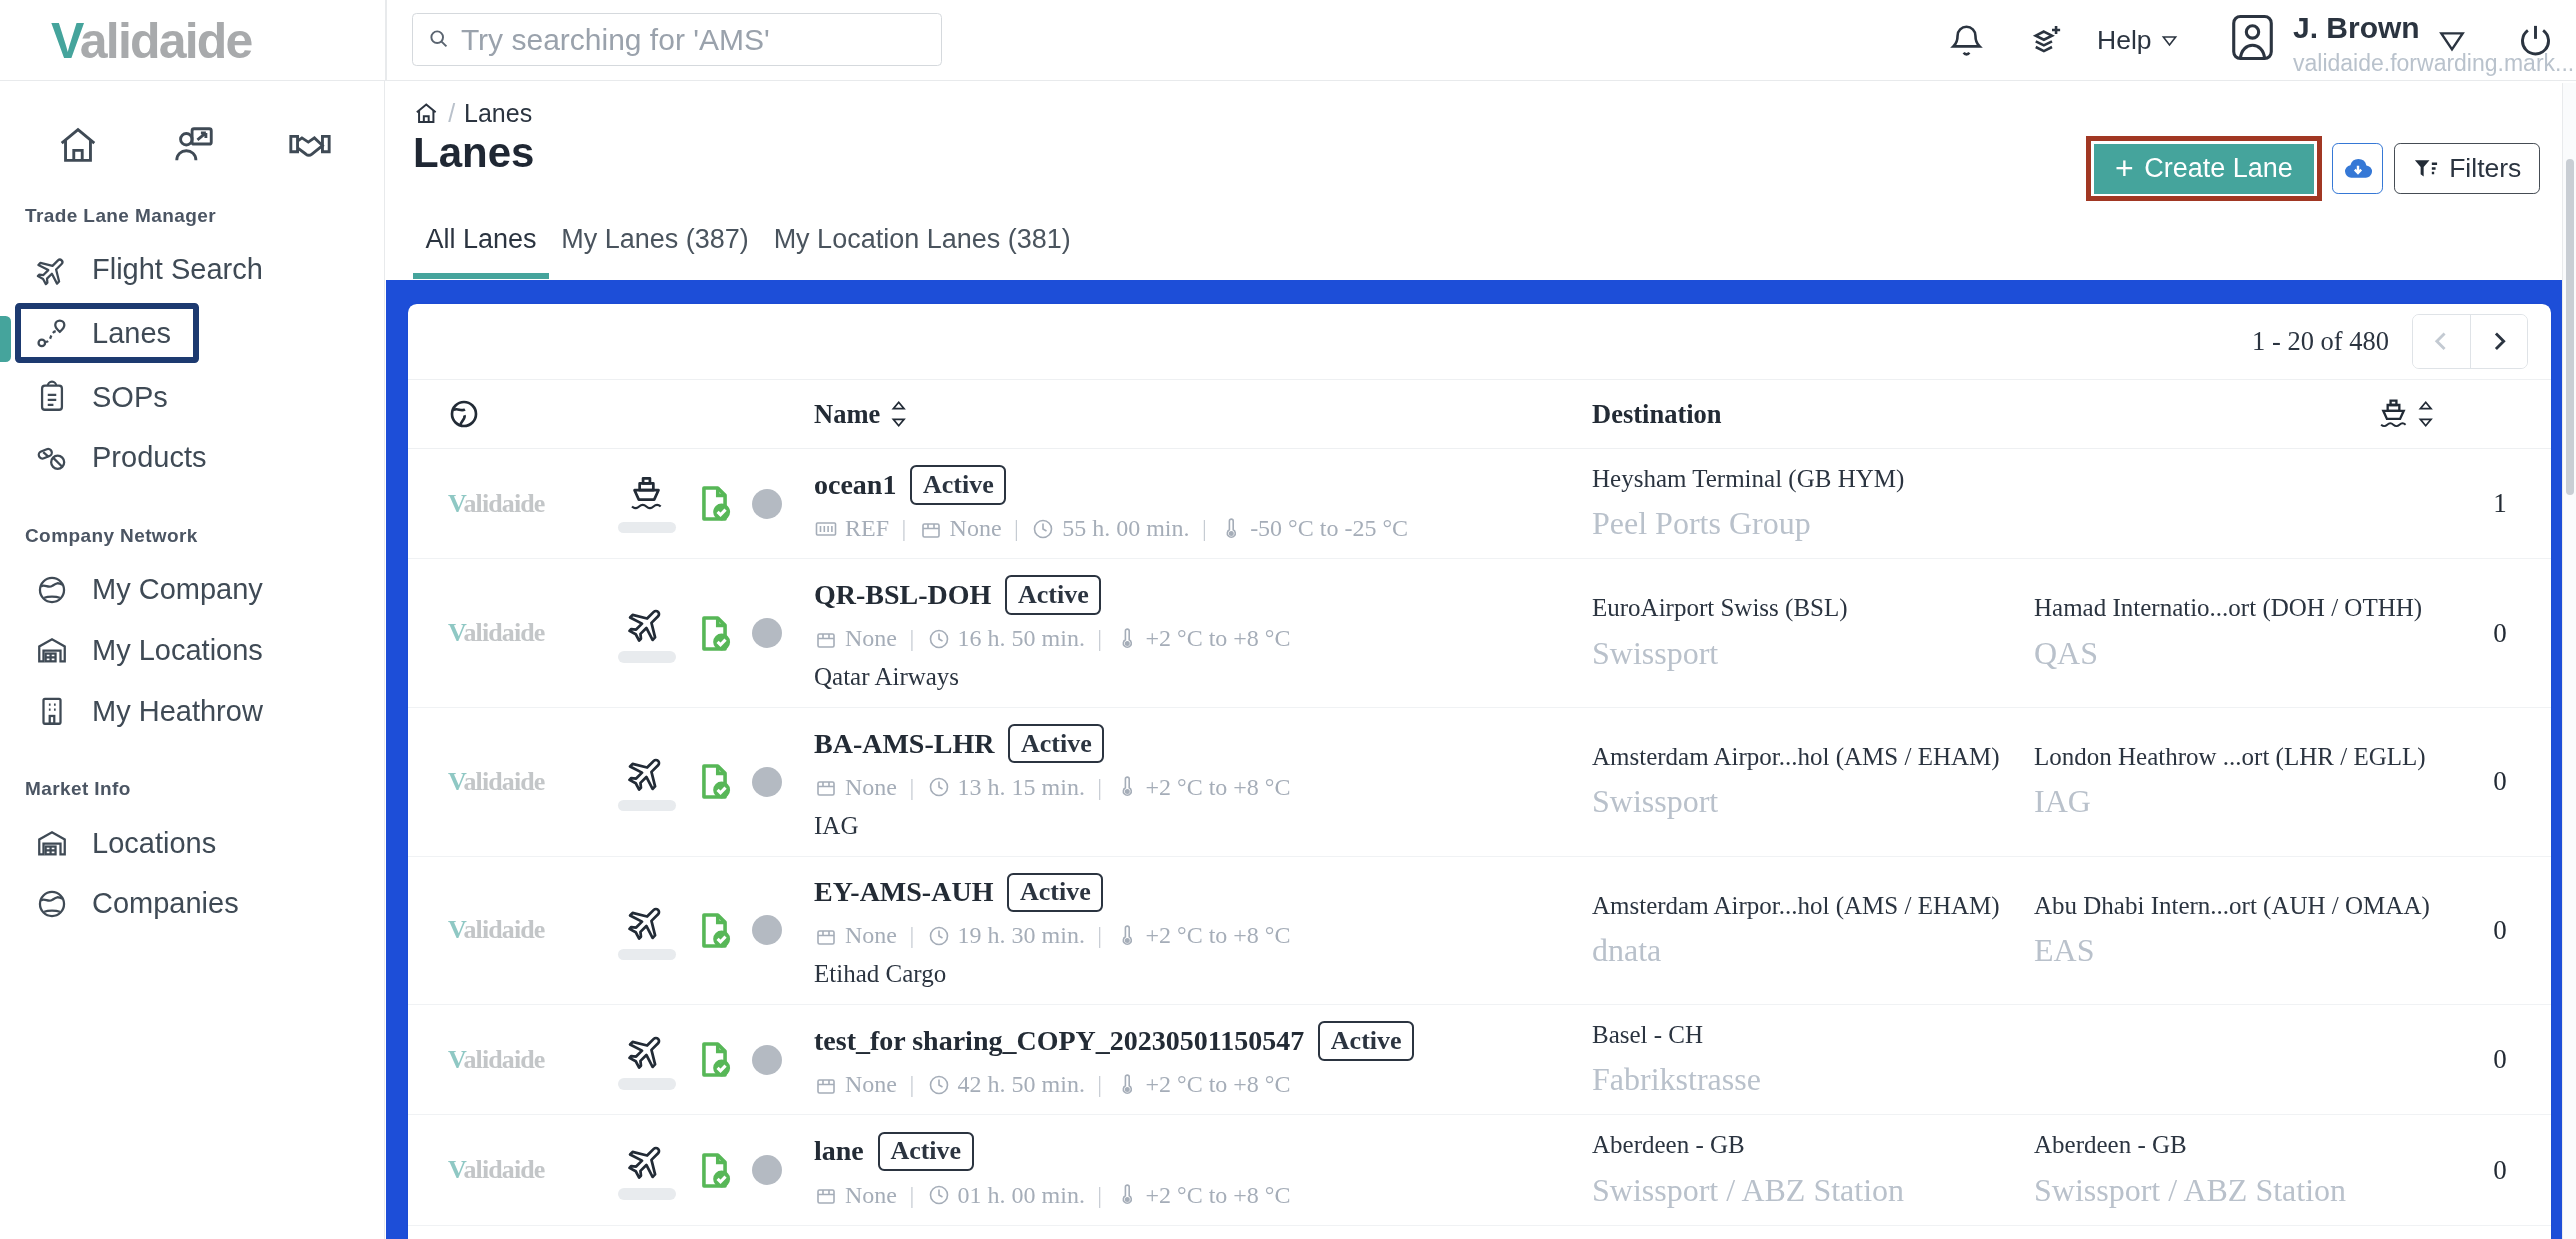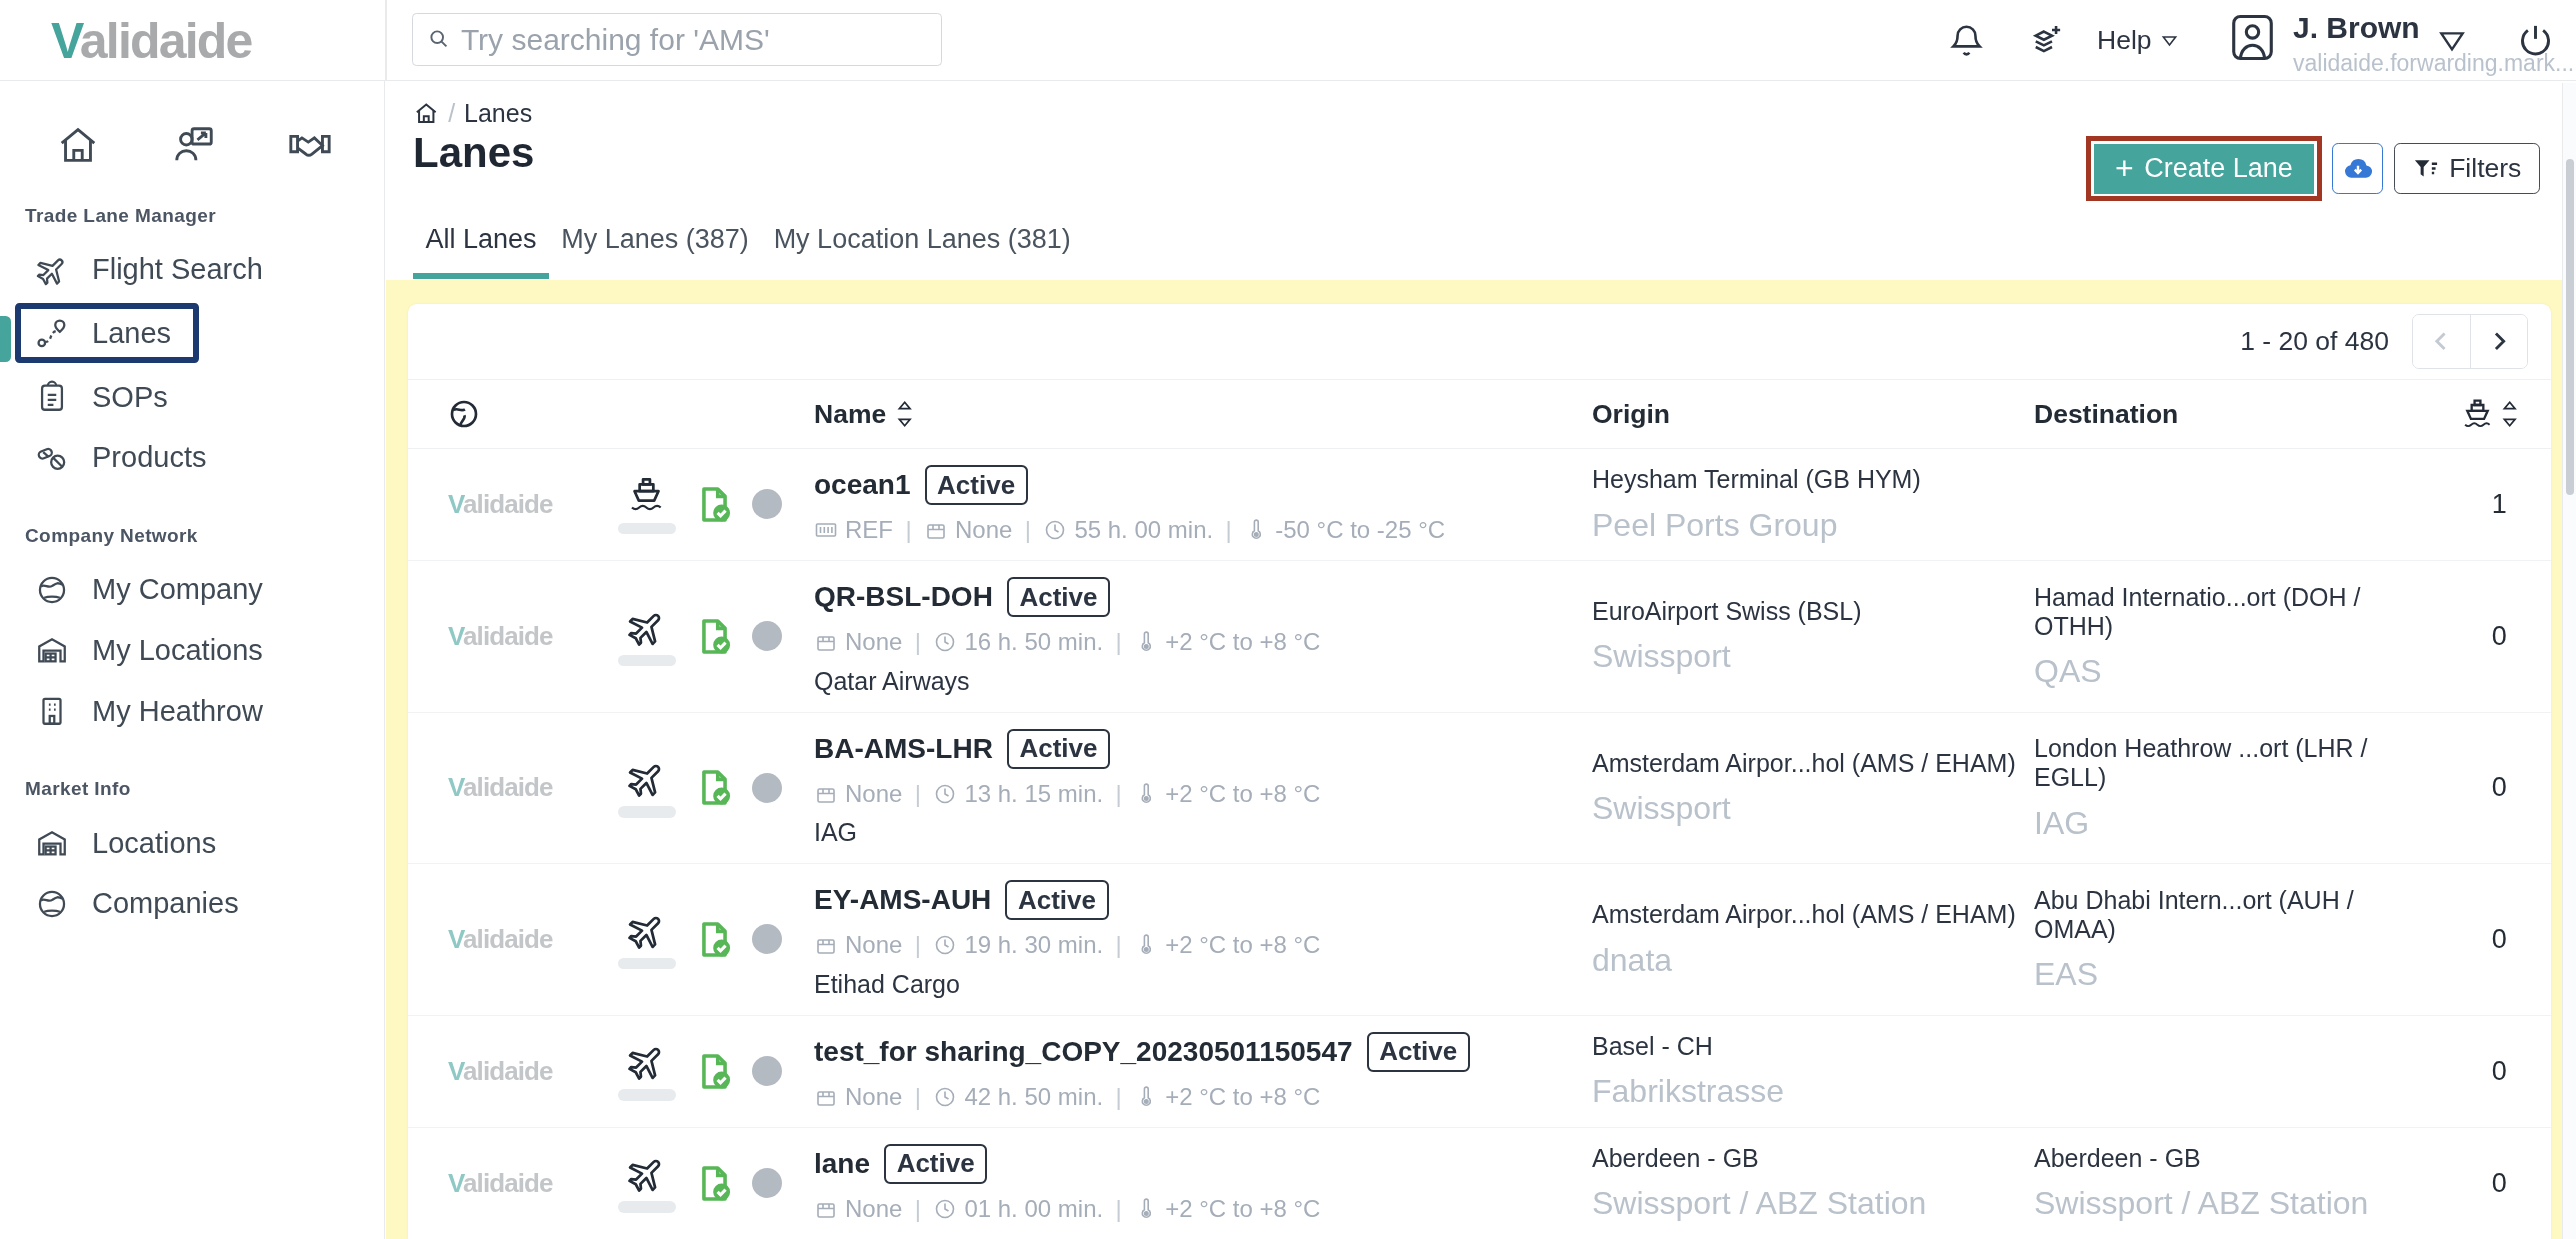--- a/index.html
+++ b/index.html
@@ -55,21 +55,21 @@
   .btn-cloud svg { width:32px; height:32px; }
   .btn-filters { height:51px; border:1.8px solid #454c54; border-radius:6.2px; background:#fff; padding:0 17.7px;
     display:flex; align-items:center; gap:8.8px; font-size:26.5px; color:#2b3440; cursor:pointer;
     font-family:"Liberation Sans",sans-serif; }
   .btn-filters svg { width:28px; height:28px; }
 
   .tabs { position:absolute; left:27px; top:141px; display:flex; }
   .tab { font-size:27px; color:#4a545e; padding:0 12.4px 17.7px 12.4px; cursor:pointer; border-bottom:6.2px solid transparent; }
   .tab.active { color:#2b3440; border-bottom-color:var(--teal); }
 
-  .content-bg { position:absolute; left:0; right:0; top:197px; bottom:0; background:#fef9c3; }
+  .content-bg { position:absolute; left:0; right:0; top:197px; bottom:0; background:#1d4ed8;font-family:Liberation Serif, serif; }
   .card { position:absolute; left:22px; right:25px; top:24px; bottom:0; background:#fff;
     border-radius:8.8px 8.8px 0 0; box-shadow:0 0.9px 2.7px rgba(0,0,0,.05); overflow:hidden; }
 
   .pag-row { height:76px; border-bottom:1.8px solid #eef0f2; display:flex; align-items:center;
     justify-content:flex-end; padding-right:23px; gap:23px; }
   .pag-text { font-size:26.5px; color:#2b3440; }
   .pager { display:flex; border:1.8px solid #dfe3e7; border-radius:7px; overflow:hidden; }
   .pager .pbtn { width:57px; height:53px; display:flex; align-items:center; justify-content:center;
     background:#fff; cursor:pointer; }
   .pager .pbtn + .pbtn { border-left:1.8px solid #dfe3e7; }
@@ -381,21 +381,20 @@
         <span></span>
           <span></span>
           <span></span>
         <span class="th-name">
           <span>Name</span>
           <svg class="sort-ic" viewBox="0 0 16 28" fill="none" stroke="#222b36" stroke-width="1.6">
               <path d="M8 3l5 6H3z"></path>
               <path d="M8 25l-5-6h10z"></path>
             </svg>
         </span>
-        <span>Origin</span>
         <span>Destination</span>
         <span class="th-count">
           <span class="ic">
             <svg viewBox="0 0 24 24" fill="none" stroke="#222b36" stroke-width="1.6">
                 <path d="M10 2.5h4v3h-4z"></path>
                 <path d="M8 5.5h8v4H8z"></path>
                 <path d="M5 9.5h14l-2.5 5.5h-9z"></path>
                 <path d="M3.5 19c1.4 1.3 2.8 1.3 4.2 0s2.8-1.3 4.2 0 2.8 1.3 4.2 0 2.8-1.3 4.2 0" stroke-width="1.3"></path>
               </svg>
           </span>

